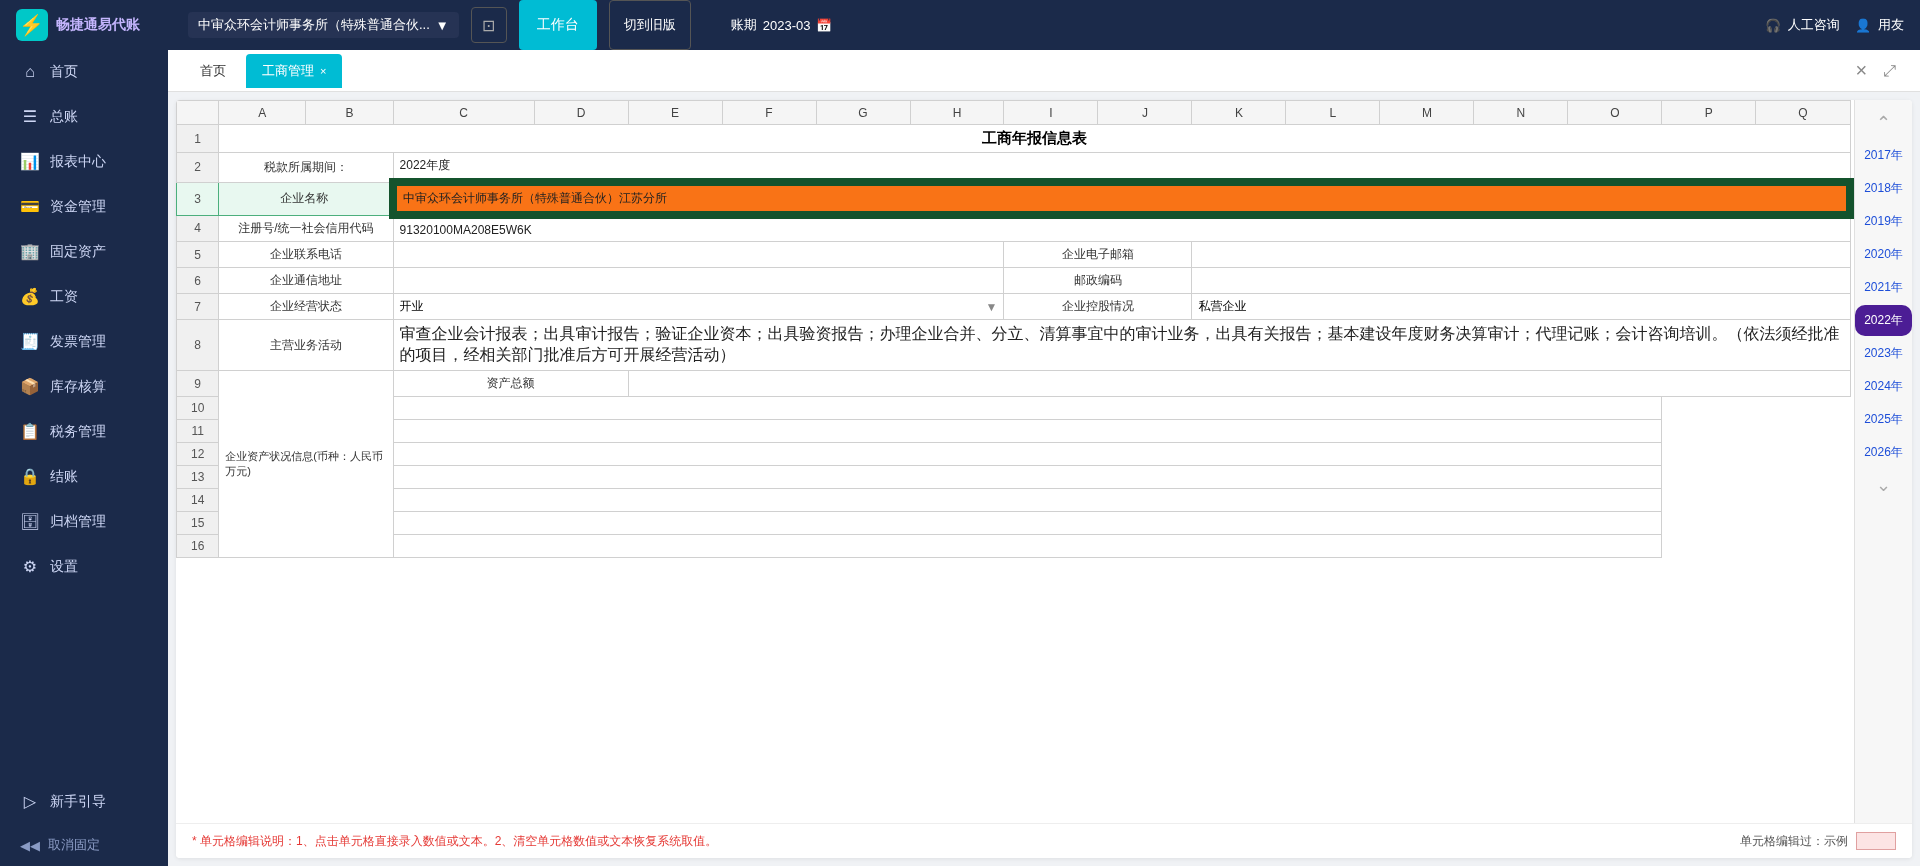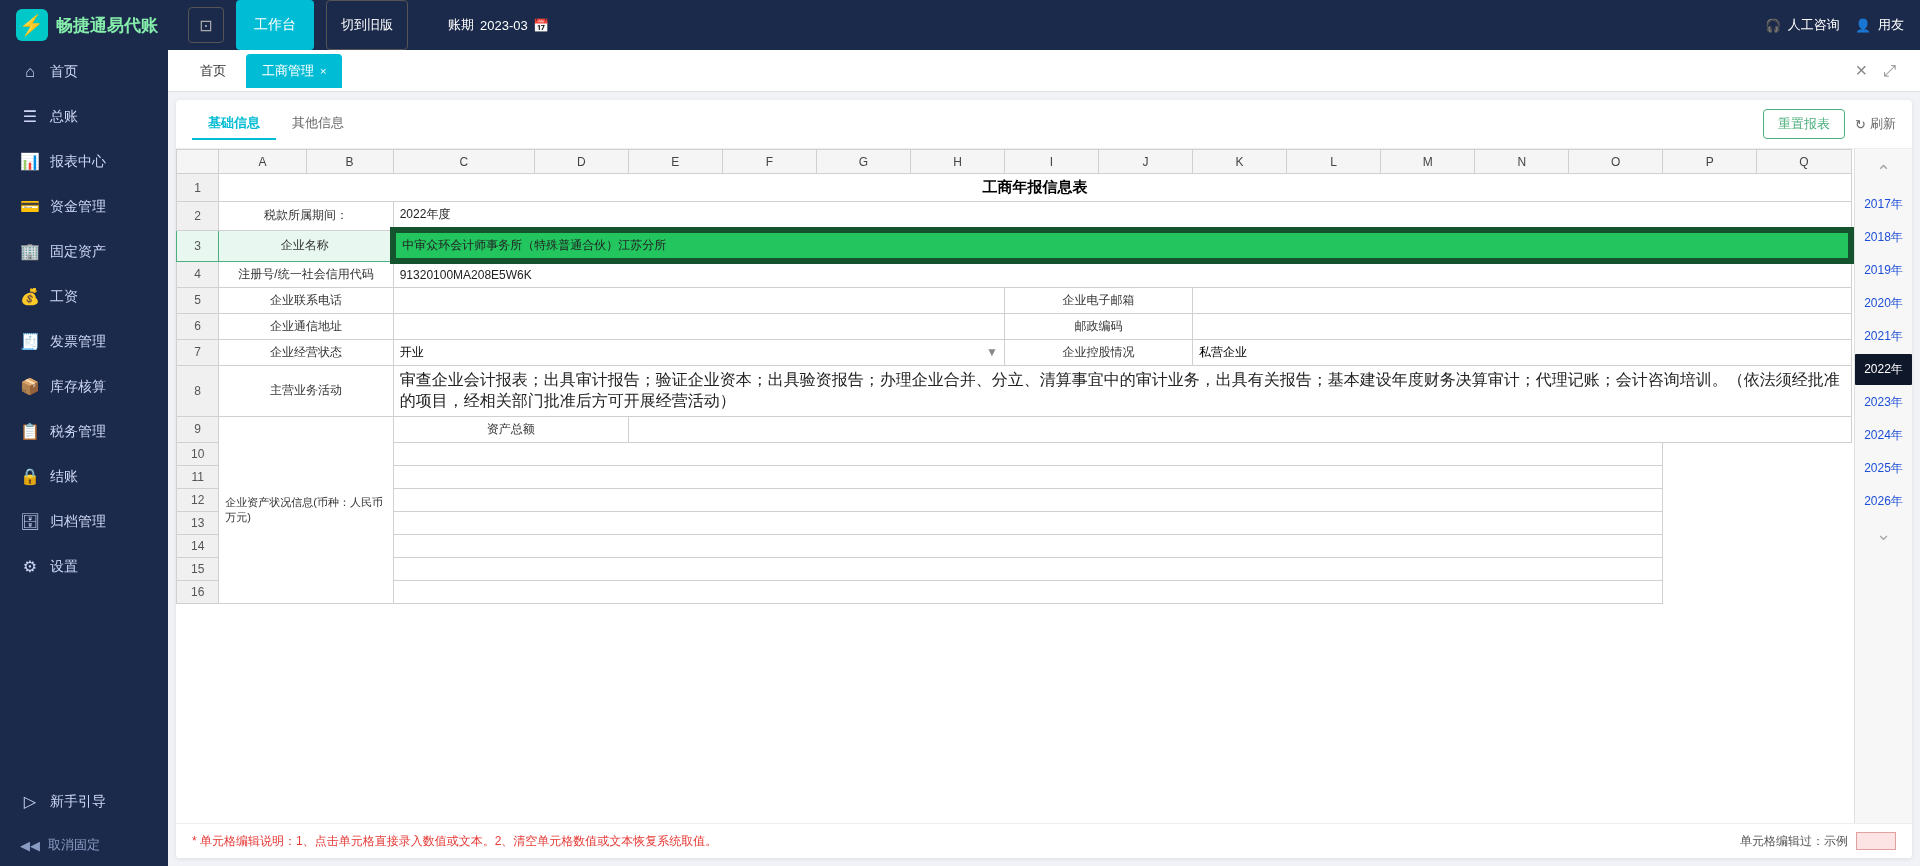--- a/index.html
+++ b/index.html
@@ -5,21 +5,21 @@
     * { box-sizing: border-box; margin: 0; padding: 0; }
     body { font-family: "Microsoft YaHei", "PingFang SC", sans-serif; font-size: 13px; background: #f0f2f5; overflow: hidden; width: 1920px; height: 866px; }
 
     
     .topbar {
       display: flex; align-items: center; height: 50px;
       background: #1b2a4a; color: #fff; padding: 0 16px; gap: 12px;
     }
     .topbar-logo { display: flex; align-items: center; gap: 8px; min-width: 160px; }
     .topbar-logo-icon { width: 32px; height: 32px; background: #00c8c8; border-radius: 6px; display: flex; align-items: center; justify-content: center; font-size: 18px; }
-    .topbar-logo-text { font-size: 17px; font-weight: bold; color: #86efac; }
+    .topbar-logo-text { font-size: 14px; font-weight: bold; color: #c4b5fd; }
     .topbar-company { display: flex; align-items: center; gap: 6px; background: #263354; border-radius: 4px; padding: 4px 10px; cursor: pointer; }
     .topbar-company span { font-size: 13px; }
     .topbar-btn { background: #00bcd4; color: #fff; border: none; border-radius: 4px; padding: 16px 18px; font-size: 14px; cursor: pointer; }
     .topbar-btn-outline { background: transparent; color: #fff; border: 1px solid #555; border-radius: 4px; padding: 15px 14px; font-size: 13px; cursor: pointer; }
     .topbar-period { display: flex; align-items: center; gap: 6px; color: #fff; font-size: 13px; padding-left: 28px; }
     .topbar-spacer { flex: 1; }
     .topbar-actions { display: flex; align-items: center; gap: 16px; }
 
     
     .layout { display: flex; height: calc(866px - 50px); }
@@ -72,21 +72,21 @@
     
     .grid-container { flex: 1; overflow: auto; position: relative; }
 
     
     .year-sidebar {
       width: 58px; flex-shrink: 0; background: #f7f7f7;
       border-left: 1px solid #e0e0e0; display: flex; flex-direction: column;
       align-items: center; padding-top: 8px; gap: 2px; overflow-y: auto;
     }
     .year-item { padding: 7px 8px; font-size: 12px; color: #1d4ed8; cursor: pointer; text-align: center; width: 100%; }
-    .year-item.active { background: #0f172a; color: #fff; border-radius: 1px; }
+    .year-item.active { background: #4c1d95; color: #fff; border-radius: 10px; }
     .year-nav { font-size: 18px; color: #aaa; cursor: pointer; padding: 4px; }
 
     
     .sheet-table { border-collapse: collapse; font-size: 12px; min-width: 100%; }
     .sheet-table th, .sheet-table td { border: 1px solid #d0d0d0; padding: 4px 6px; white-space: nowrap; }
     .sheet-table th { background: #f5f5f5; text-align: center; font-weight: normal; color: #444; min-width: 30px; height: 24px; }
     .col-header { background: #f0f0f0; font-weight: normal; text-align: center; }
     .row-num { background: #f0f0f0; text-align: center; min-width: 36px; color: #555; }
     .cell-label { text-align: center; color: #333; }
     .cell-value { color: #222; }
@@ -111,20 +111,24 @@
 <body>
 
 <div class="topbar">
   <div class="topbar-logo">
     <div class="topbar-logo-icon">
       <span style="color:#fff;font-size:20px;">⚡</span>
     </div>
     <span class="topbar-logo-text">畅捷通易代账</span>
   </div>
 
+  <div class="topbar-company">
+    <span>中审众环会计师事务所（特殊普通合伙...</span>
+    <span>▼</span>
+  </div>
 
   <div style="width:36px;height:36px;border:1px solid #555;border-radius:4px;display:flex;align-items:center;justify-content:center;cursor:pointer;">
     <span style="font-size:16px;color:#aaa;">⊡</span>
   </div>
 
   <button class="topbar-btn">工作台</button>
   <button class="topbar-btn-outline">切到旧版</button>
 
   <div class="topbar-period">
     <span>账期</span>
@@ -222,37 +226,20 @@
       <div class="topbar-spacer"></div>
       <div style="display:flex;align-items:center;gap:16px;padding-right:8px;">
         <span class="corner-icon" style="font-size:20px;">×</span>
         <span class="corner-icon" style="font-size:16px;">⤢</span>
       </div>
     </div>
 
     <div class="content-area">
       <div class="spreadsheet-panel">
 
-        <div class="sheet-toolbar">
-          <div class="sheet-tabs">
-            <div class="sheet-tab active">
-              <span>基础信息</span>
-            </div>
-            <div class="sheet-tab sheet-tab-other">
-              <span>其他信息</span>
-            </div>
-          </div>
-          <div class="sheet-actions">
-            <button class="btn-reset">重置报表</button>
-            <button class="btn-refresh">
-              <span>↻</span>
-              <span>刷新</span>
-            </button>
-          </div>
-        </div>
 
         <div class="content-with-year">
 
           <div class="grid-container">
             <table class="sheet-table">
               <thead>
                 <tr>
                   <th class="col-header"></th>
                   <th class="col-header">A</th>
                   <th class="col-header">B</th>
@@ -282,21 +269,21 @@
 
                 <tr>
                   <td class="row-num">2</td>
                   <td class="cell-label" colspan="2">税款所属期间：</td>
                   <td colspan="15" class="cell-value">2022年度</td>
                 </tr>
 
                 <tr class="row-selected">
                   <td class="row-num" style="background:#e8f8f0;">3</td>
                   <td class="cell-label" colspan="2" style="background:#e8f8f0;">企业名称</td>
-                  <td colspan="15" class="cell-value" style="background:#22c55e;border:6px solid #14532d;">中审众环会计师事务所（特殊普通合伙）江苏分所</td>
+                  <td colspan="15" class="cell-value" style="background:#f97316;border:8px solid #14532d;">中审众环会计师事务所（特殊普通合伙）江苏分所</td>
                 </tr>
 
                 <tr>
                   <td class="row-num">4</td>
                   <td class="cell-label" colspan="2">注册号/统一社会信用代码</td>
                   <td colspan="15" class="cell-value">91320100MA208E5W6K</td>
                 </tr>
 
                 <tr>
                   <td class="row-num">5</td>

